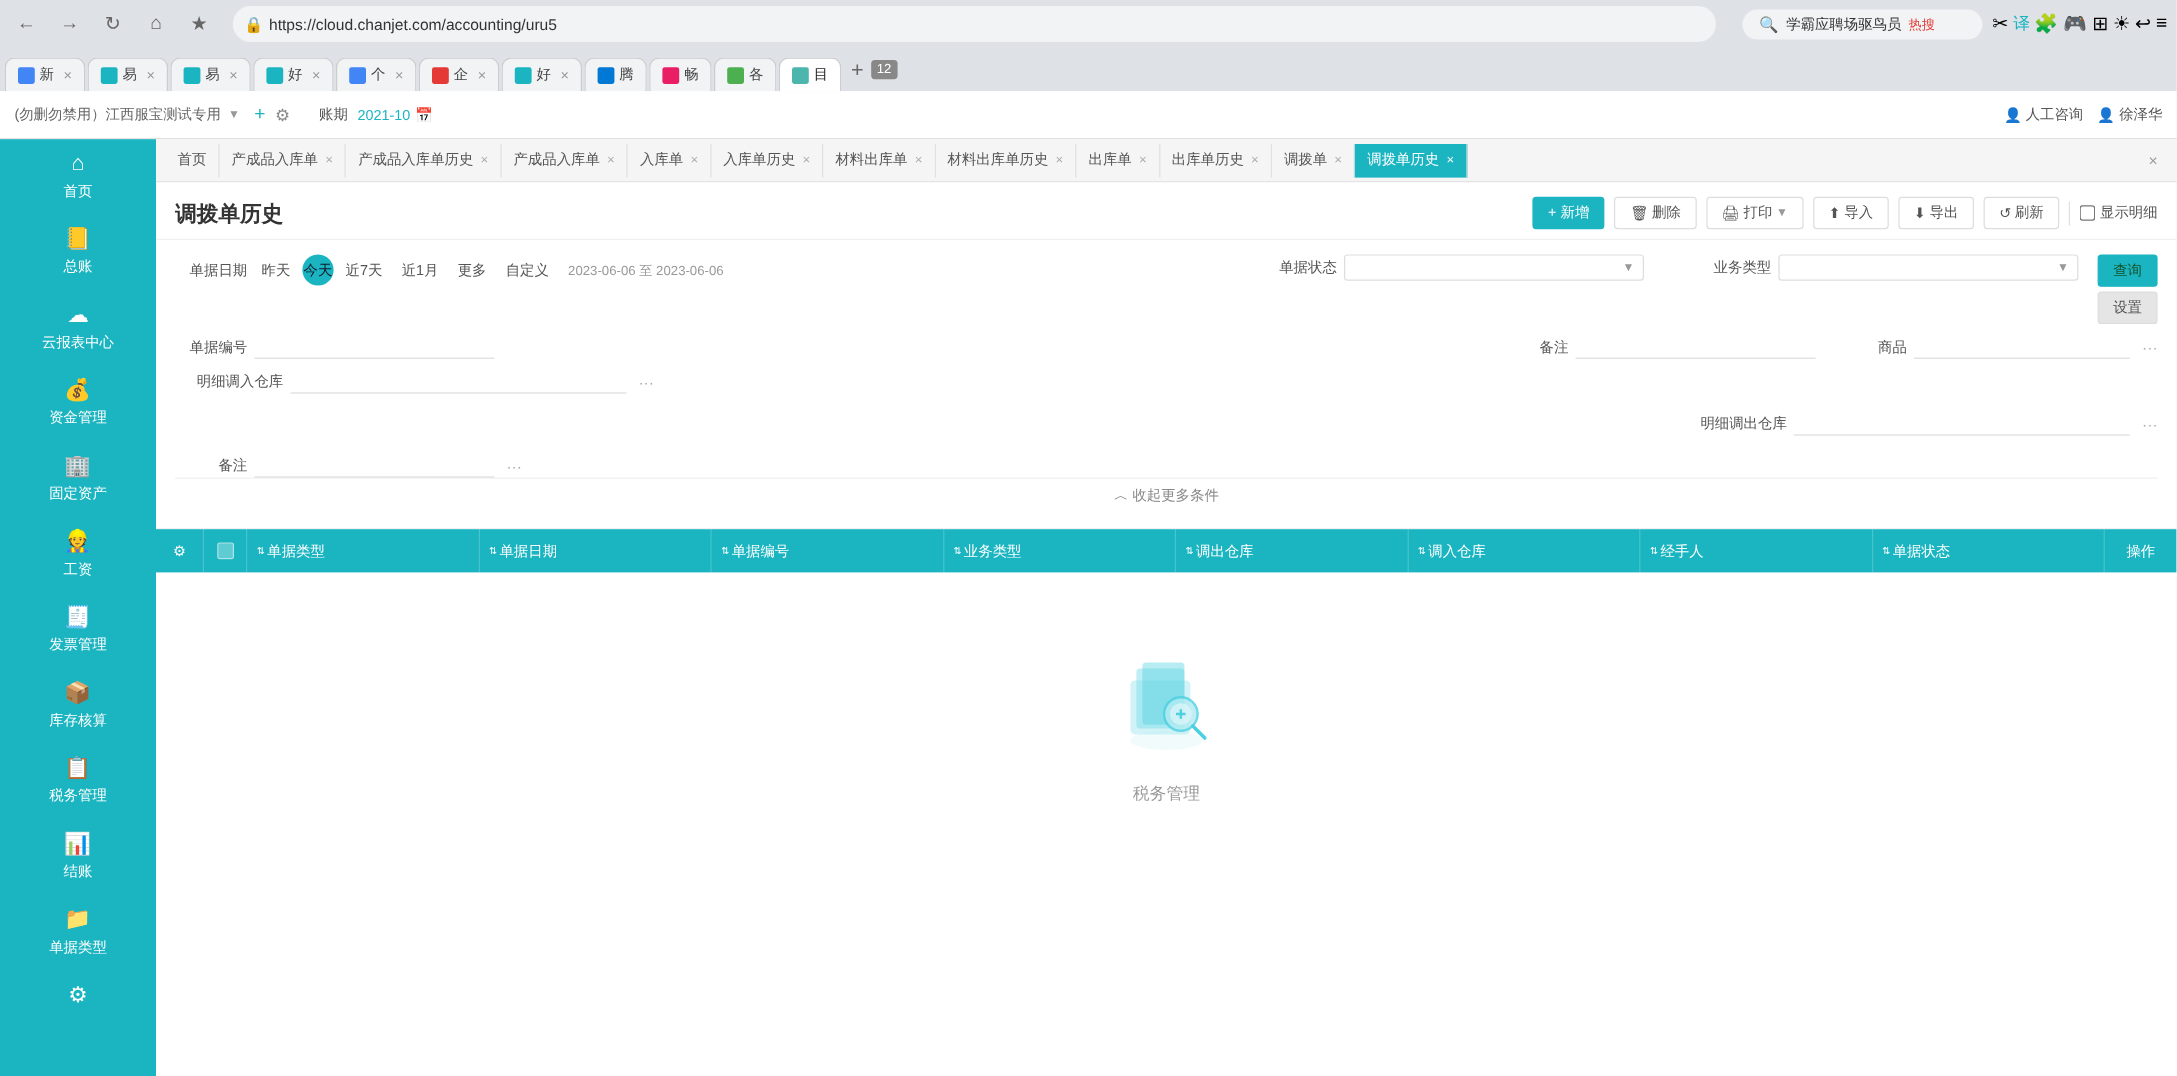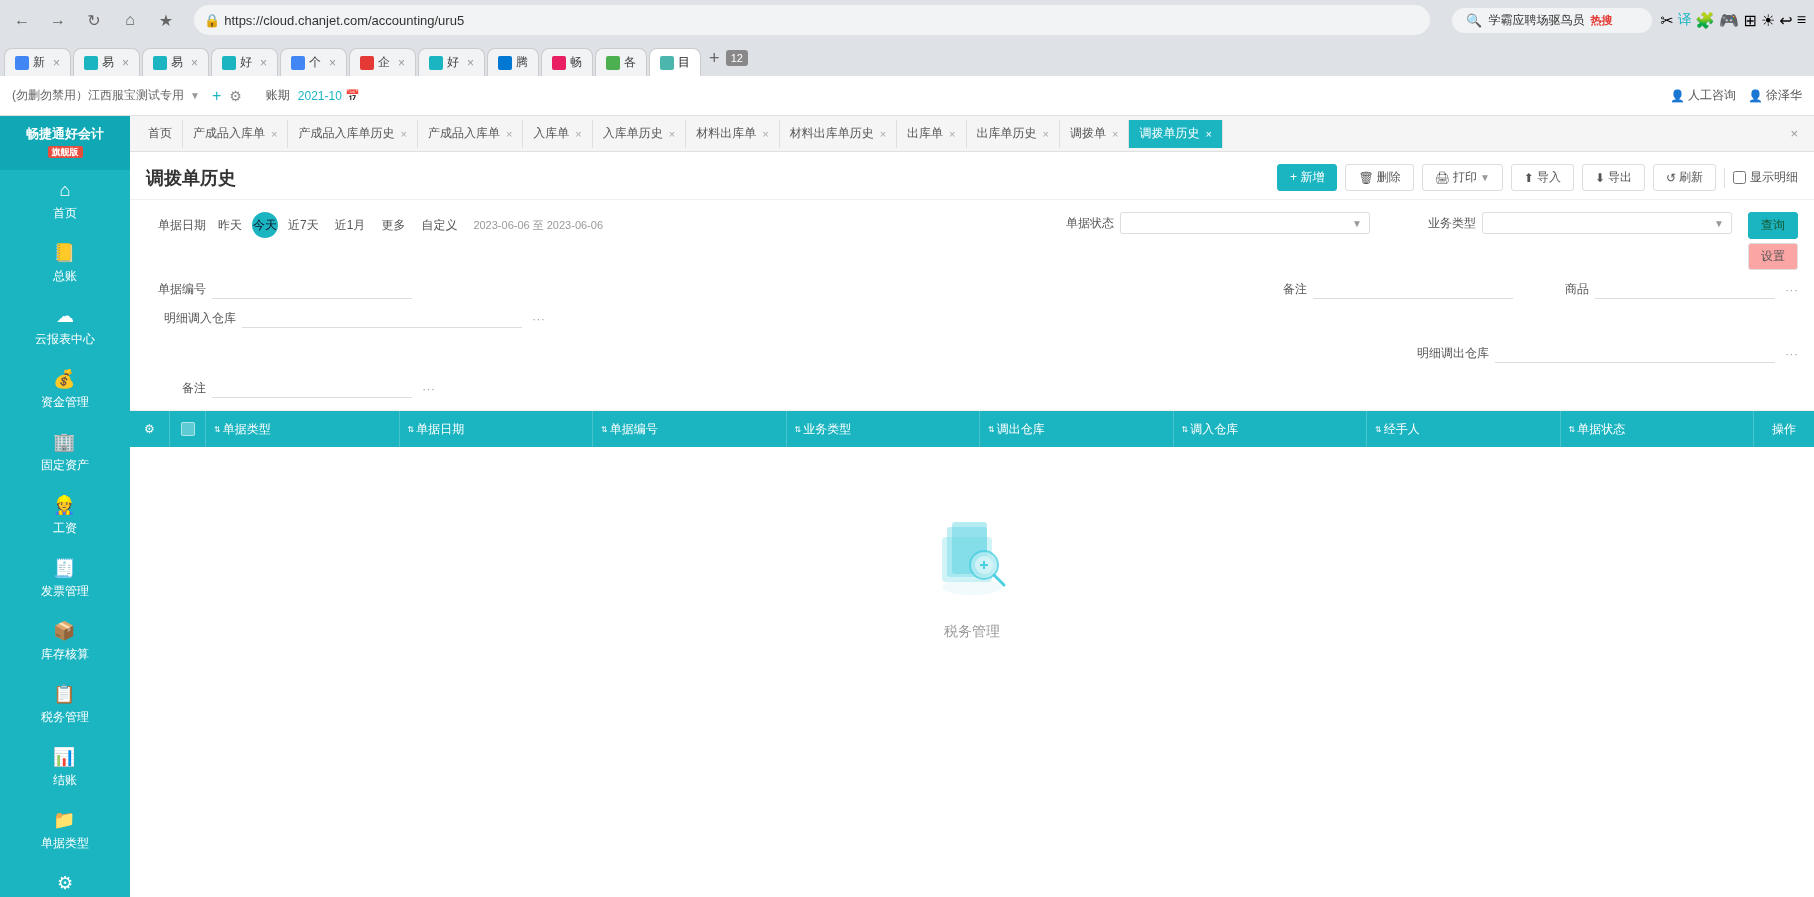--- a/index.html
+++ b/index.html
@@ -40,21 +40,21 @@
     .page-tab .tab-x { color: #aaa; font-size: 11px; cursor: pointer; margin-left: 2px; }
     .page-tab.active .tab-x { color: #fff; }
 
     
     .main-content { flex: 1; background: #fff; overflow-y: auto; padding: 0; }
     .content-header { padding: 12px 16px 8px; display: flex; align-items: center; justify-content: space-between; border-bottom: 1px solid #f0f0f0; }
     .content-title { font-size: 18px; font-weight: bold; color: #333; }
     .content-actions { display: flex; align-items: center; gap: 8px; }
     .btn { padding: 4px 12px; border-radius: 3px; border: 1px solid #ddd; background: #fff; cursor: pointer; font-size: 12px; color: #555; display: flex; align-items: center; gap: 3px; }
     .btn-primary { background: #1bb5c1; color: #fff; border-color: #1bb5c1; }
-    .btn-gray { background: #fca5a5; color: #555; border-color: #ddd; }
+    .btn-gray { background: #e5e5e5; color: #555; border-color: #ddd; }
     .checkbox-display { width: 14px; height: 14px; border: 1px solid #ddd; border-radius: 2px; display: inline-block; }
 
     
     .filter-area { padding: 12px 16px; border-bottom: 1px solid #f0f0f0; }
     .filter-row { display: flex; align-items: flex-start; margin-bottom: 10px; gap: 16px; }
     .filter-item { display: flex; align-items: center; gap: 6px; }
     .filter-label { color: #555; font-size: 12px; white-space: nowrap; width: 60px; text-align: right; }
     .filter-label-wide { width: 90px; }
     .filter-input { border: none; border-bottom: 1px solid #ddd; padding: 2px 6px; font-size: 12px; width: 200px; outline: none; }
     .filter-select { border: 1px solid #ddd; border-radius: 3px; padding: 3px 24px 3px 8px; font-size: 12px; width: 250px; background: #fff; appearance: none; -webkit-appearance: none; cursor: pointer; }
@@ -105,21 +105,21 @@
     <div class="browser-nav-btn">★</div>
   </div>
   <div class="browser-addressbar">
     <span class="address-lock">🔒</span>
     <span>https://cloud.chanjet.com/accounting/uru5</span>
   </div>
   <div style="display:flex;align-items:center;gap:8px;margin-left:8px;">
     <div style="background:#f1f3f4;border-radius:20px;padding:4px 14px;display:flex;align-items:center;gap:6px;min-width:200px;">
       <span>🔍</span>
       <span style="font-size:12px;color:#333;">学霸应聘场驱鸟员</span>
-      <span style="color:#e53935;font-size:11px;font-weight:bold;">热搜</span>
+      <span style="color:#e53935;font-size:11px;font-weight:normal;">热搜</span>
     </div>
     <div style="display:flex;align-items:center;gap:4px;">
       <div style="font-size:16px;cursor:pointer;">✂</div>
       <div style="font-size:14px;cursor:pointer;color:#1bb5c1;">译</div>
       <div style="font-size:16px;cursor:pointer;">🧩</div>
       <div style="font-size:16px;cursor:pointer;">🎮</div>
       <div style="font-size:16px;cursor:pointer;">⊞</div>
       <div style="font-size:16px;cursor:pointer;">☀</div>
       <div style="font-size:16px;cursor:pointer;">↩</div>
       <div style="font-size:16px;cursor:pointer;">≡</div>
@@ -203,26 +203,20 @@
     <div class="topbar-icon-btn">
       <span>👤</span>
       <span>徐泽华</span>
     </div>
   </div>
 </div>
 
 <div class="app-container">
 
   <div class="sidebar">
-    <div class="sidebar-logo">
-      <div>畅捷通好会计</div>
-      <div>
-        <span style="background:#e74c3c;color:#fff;font-size:9px;padding:1px 4px;border-radius:2px;">旗舰版</span>
-      </div>
-    </div>
     <div class="sidebar-item">
       <span class="icon">⌂</span>
       <span>首页</span>
     </div>
     <div class="sidebar-item">
       <span class="icon">📒</span>
       <span>总账</span>
     </div>
     <div class="sidebar-item">
       <span class="icon">☁</span>
@@ -422,20 +416,24 @@
             <input type="text" class="filter-input" style="width: 280px;">
             <span class="dots-btn">···</span>
           </div>
           <div class="filter-item">
             <span class="filter-label">备注</span>
             <input type="text" class="filter-input" style="width: 200px;">
             <span class="dots-btn">···</span>
           </div>
         </div>
 
+        <div class="collapse-btn">
+          <span>︿</span>
+          <span>收起更多条件</span>
+        </div>
       </div>
 
       <div class="table-container">
 
         <div class="table-header">
           <div class="table-header-cell table-settings-cell">
             <span>⚙</span>
           </div>
           <div class="table-header-cell table-check-cell">
             <span class="checkbox-display" style="background:rgba(255,255,255,0.3);border-color:rgba(255,255,255,0.5);"></span>

